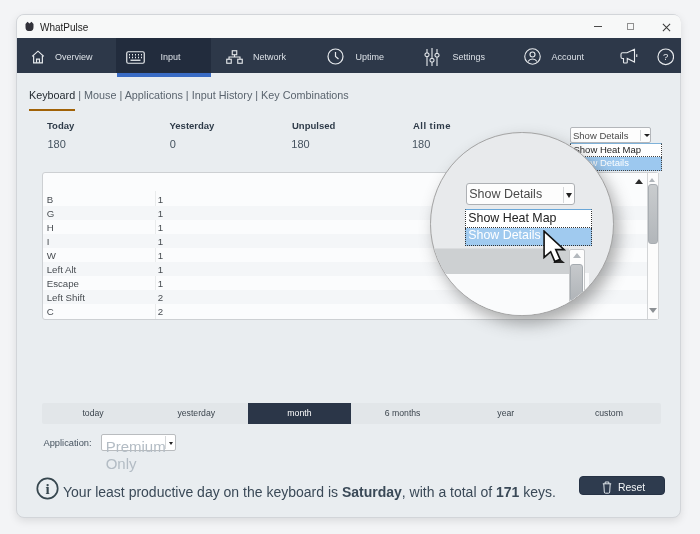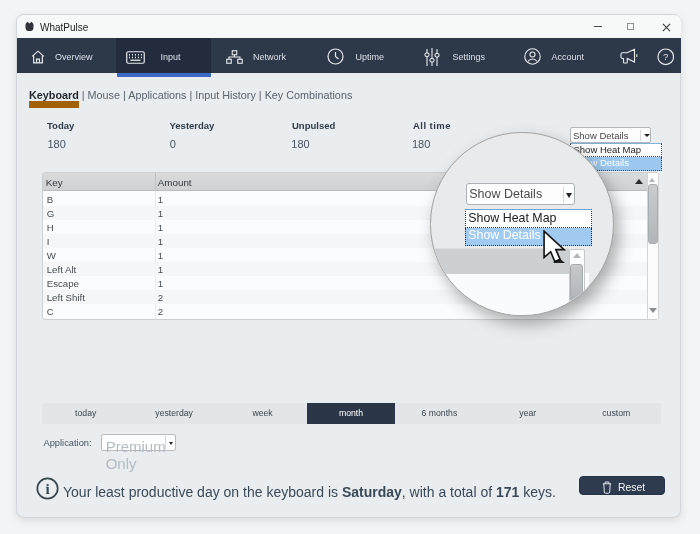--- a/index.html
+++ b/index.html
@@ -7,21 +7,21 @@
 #win{left:16px;top:14px;width:665px;height:504px;background:#e9edf0;border:1px solid #d2d5d9;border-radius:8px;box-shadow:0 3px 8px rgba(0,0,0,.10)}
 #titlebar{left:17px;top:15px;width:664px;height:23px;background:#f7f8f8;border-radius:7px 7px 0 0}
 #title{left:40px;top:21.8px;font-size:10px;color:#1c1c1c}
 #navbar{left:17px;top:38px;width:664px;height:35px;background:#2d3849}
 #inputtab{left:116px;top:38px;width:95px;height:35px;background:#222c3d}
 #bluestrip{left:117px;top:73px;width:94px;height:3.8px;background:#3a6cc5}
 .navlab{font-size:9px;color:#dbe0e6;top:51.5px}
 .navsvg{top:48px}
 
 #tabs{left:29px;top:89px;font-size:10.8px;color:#5a646e;white-space:pre}
-#tabs b{color:#1f262d;font-weight:bold;border-bottom:7px solid #a16207;padding-bottom:0px}
+#tabs b{color:#1f262d;font-weight:normal;border-bottom:2px solid #a16207;padding-bottom:8px}
 
 .slab{top:120px;font-size:9.5px;font-weight:bold;color:#2e3b49}
 .sval{top:138px;font-size:11px;color:#45525f}
 
 #ddbtn{left:569.5px;top:127px;width:81px;height:15.5px;background:#fdfdfd;border:1px solid #b3b6ba;border-radius:2px}
 #ddbtn .t{position:absolute;left:2.5px;top:1.5px;font-size:9.5px;color:#4a4a4a}
 #ddbtn .sep{position:absolute;left:69.5px;top:1.5px;width:1px;height:11.5px;background:#d6d8da}
 #ddbtn .ar{position:absolute;left:73px;top:6px;width:0;height:0;border-left:3px solid transparent;border-right:3px solid transparent;border-top:3.8px solid #222}
 
 #ddlist{left:569.5px;top:143.3px;width:92px;background:#fff}
@@ -143,25 +143,20 @@
 <div class="a sval" style="left:47.5px">180</div>
 <div class="a slab" style="left:169.5px">Yesterday</div>
 <div class="a sval" style="left:169.8px">0</div>
 <div class="a slab" style="left:292px">Unpulsed</div>
 <div class="a sval" style="left:291.3px">180</div>
 <div class="a slab" style="left:413px;letter-spacing:0.45px">All time</div>
 <div class="a sval" style="left:412px">180</div>
 
 <div class="a" id="table">
 <div class="a" id="vline"></div>
-    <div class="a" id="thead">
-      <div class="d"></div>
-      <div class="th" style="left:3.3px">Key</div>
-      <div class="th" style="left:115.3px">Amount</div>
-    </div>
 <div class="row" style="top:19.3px">
       <span class="k">B</span>
       <span class="v">1</span>
     </div>
 <div class="row alt" style="top:33.27px">
       <span class="k">G</span>
       <span class="v">1</span>
     </div>
 <div class="row" style="top:47.24px">
       <span class="k">H</span>
@@ -223,21 +218,20 @@
   <div class="r1">Show Heat Map</div>
   <div class="r2">Show Details</div>
   <svg style="position:absolute;left:111.2px;top:96.5px" width="25.5" height="35" viewBox="0 0 27 37">
       <path d="M2.2 1.2 L2.2 29 L9.2 23 L13.6 33.4 L19.2 31 L14.6 20.8 L23.4 20.8 Z" fill="#fff" stroke="#111" stroke-width="1.7"></path>
     </svg>
 </div>
 
 <div class="a" id="timebar">
     <div>today</div>
     <div>yesterday</div>
-    <div>week</div>
     <div class="sel">month</div>
     <div>6 months</div>
     <div>year</div>
     <div>custom</div>
   </div>
 
 <div class="a" id="applab">Application:</div>
 <div class="a" id="appbox">
     <div class="t">Premium Only</div>
     <div class="sep"></div>

